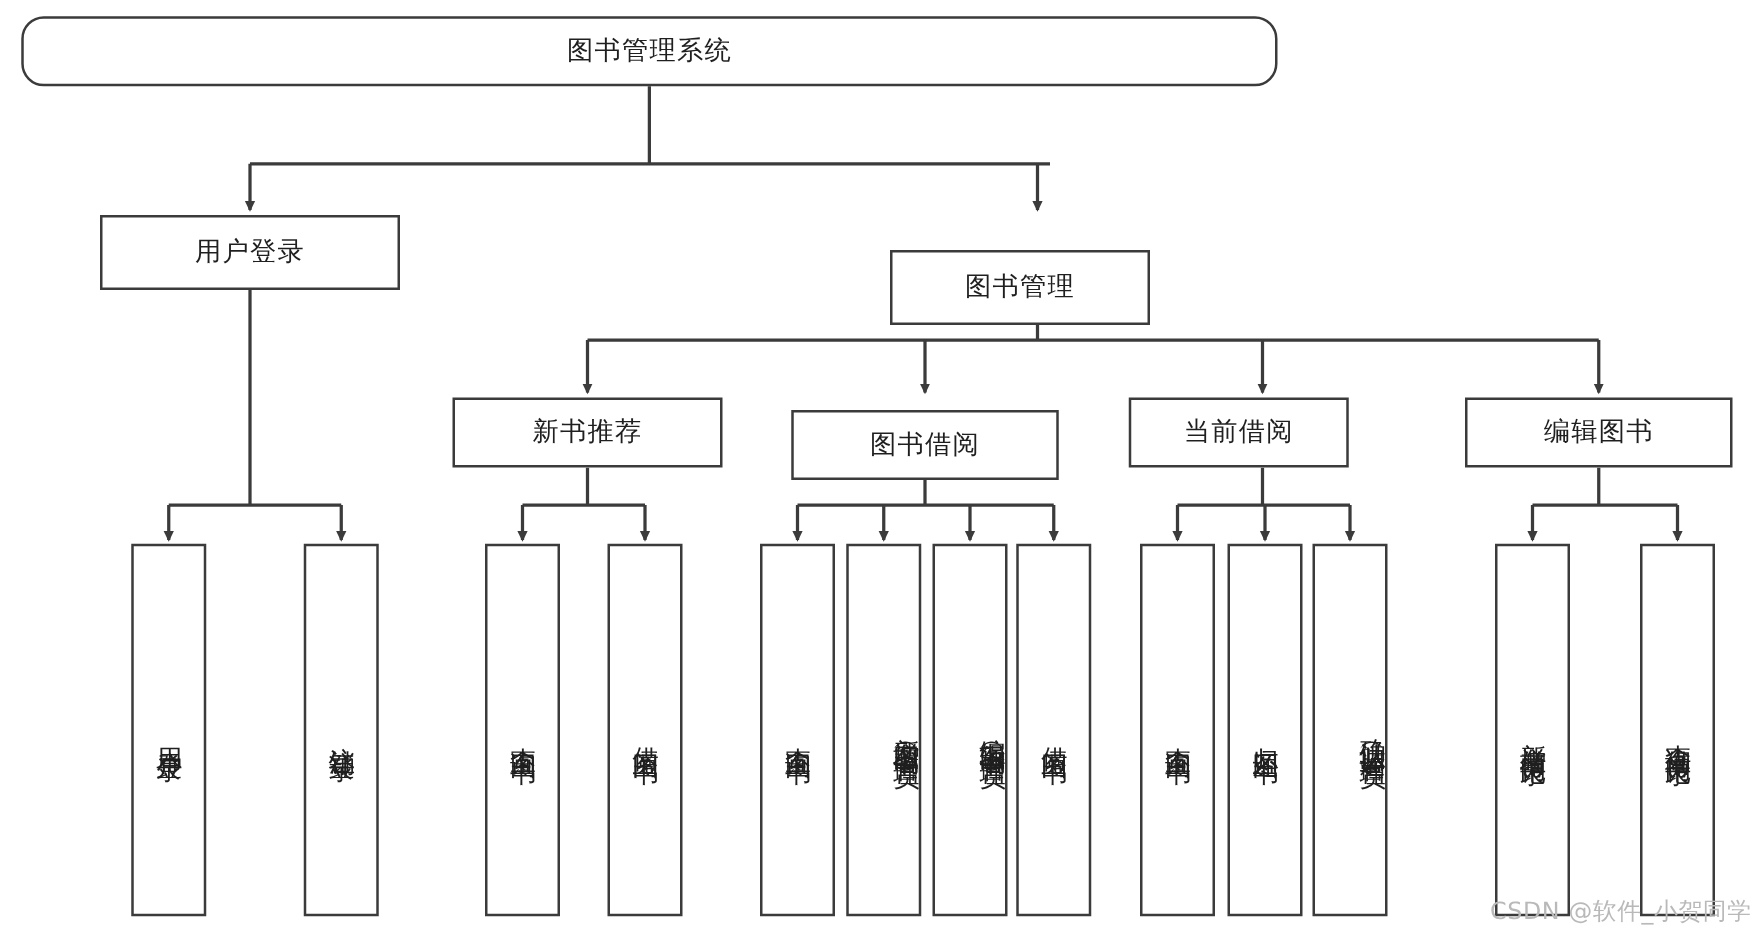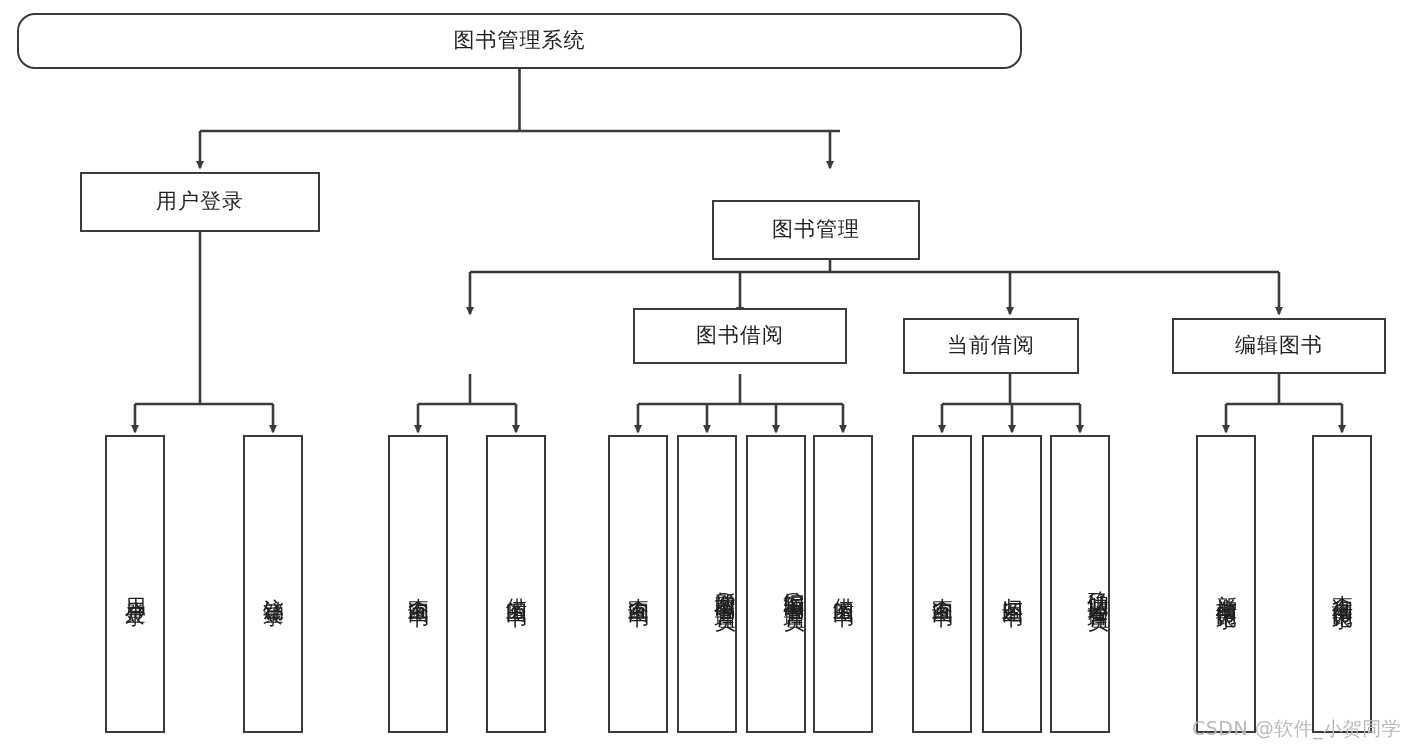--- a/index.html
+++ b/index.html
@@ -129,21 +129,24 @@
     <span>图书管理系统</span>
   </div>
 
   <div class="node horizontal" id="node-l2-0" style="left: 80px; top: 172px; width: 240px; height: 60px;">
     <span>用户登录</span>
   </div>
   <div class="node horizontal" id="node-l2-1" style="left: 712px; top: 172px; width: 208px; height: 60px; margin-top: 28px;">
     <span>图书管理</span>
   </div>
 
-  <div class="node horizontal" id="node-l3-1" style="left: 633px; top: 308px; width: 214px; height: 56px;">
+  <div class="node horizontal" id="node-l3-0" style="left: 362px; top: 318px; width: 216px; height: 56px;">
+    <span>新书推荐</span>
+  </div>
+  <div class="node horizontal" id="node-l3-1" style="left: 633px; top: 328px; width: 214px; height: 56px;">
     <span>图书借阅</span>
   </div>
   <div class="node horizontal" id="node-l3-2" style="left: 903px; top: 318px; width: 176px; height: 56px;">
     <span>当前借阅</span>
   </div>
   <div class="node horizontal" id="node-l3-3" style="left: 1172px; top: 318px; width: 214px; height: 56px;">
     <span>编辑图书</span>
   </div>
 
   <div class="node vertical vmid" id="leaf-0" style="left: 105px; top: 435px; width: 60px; height: 298px;">

